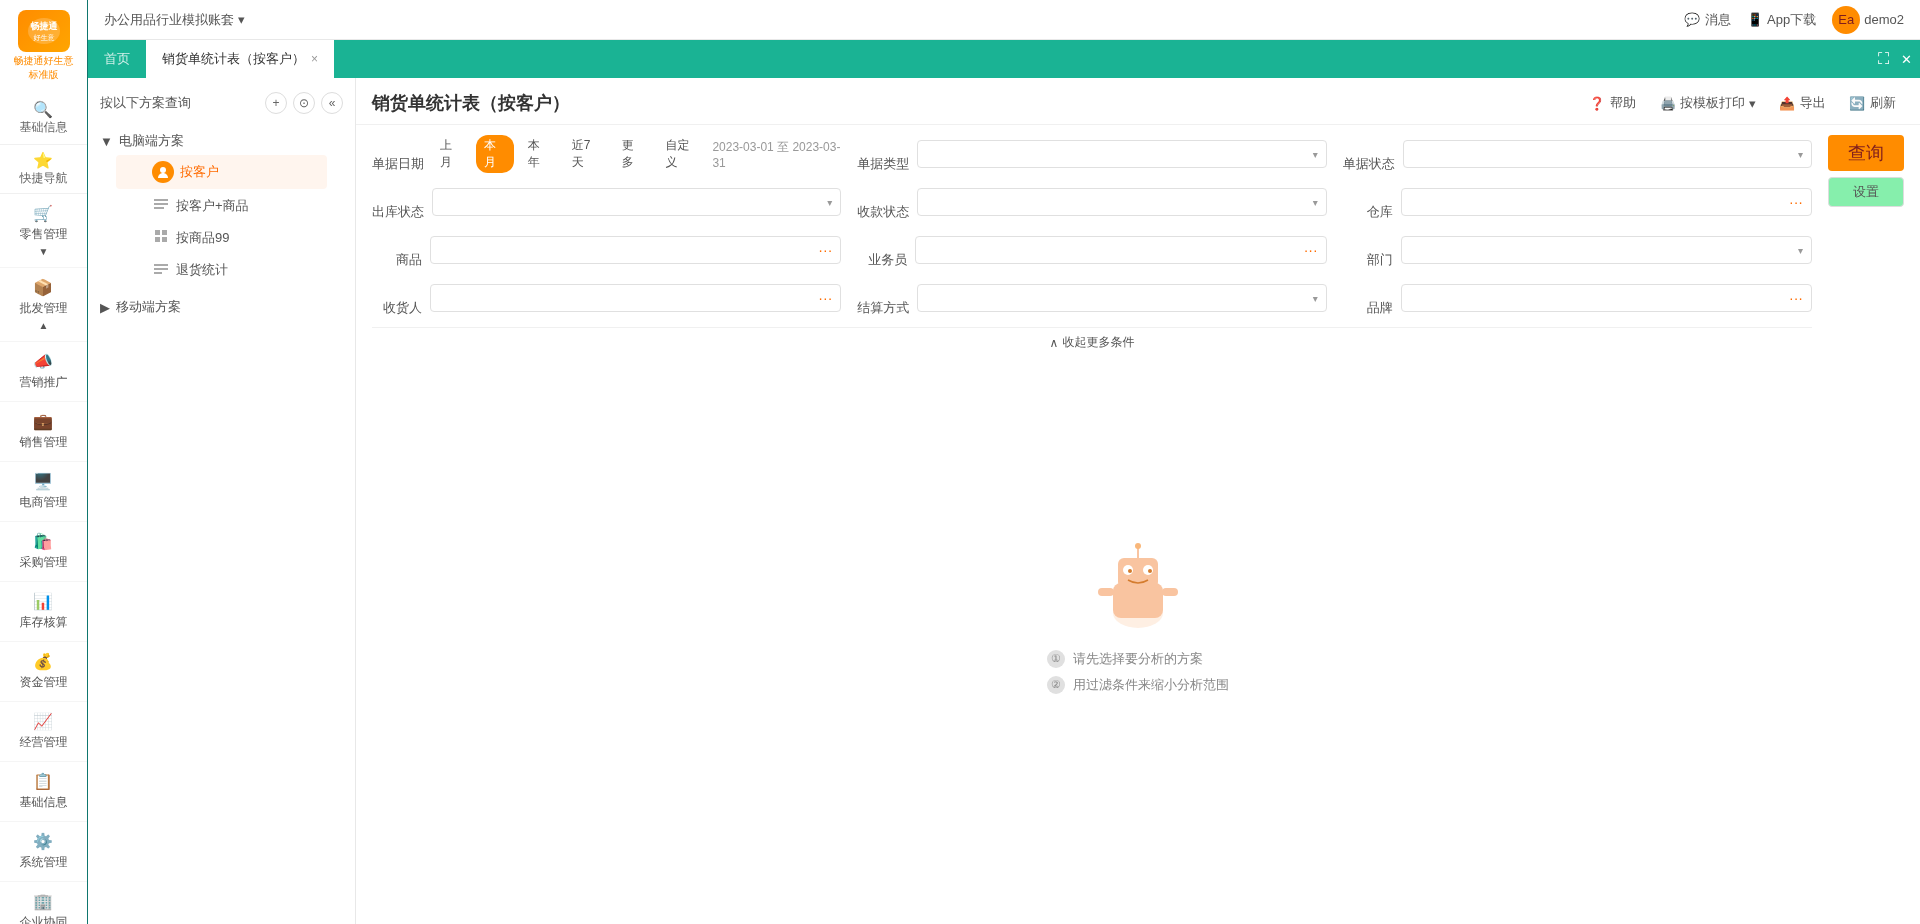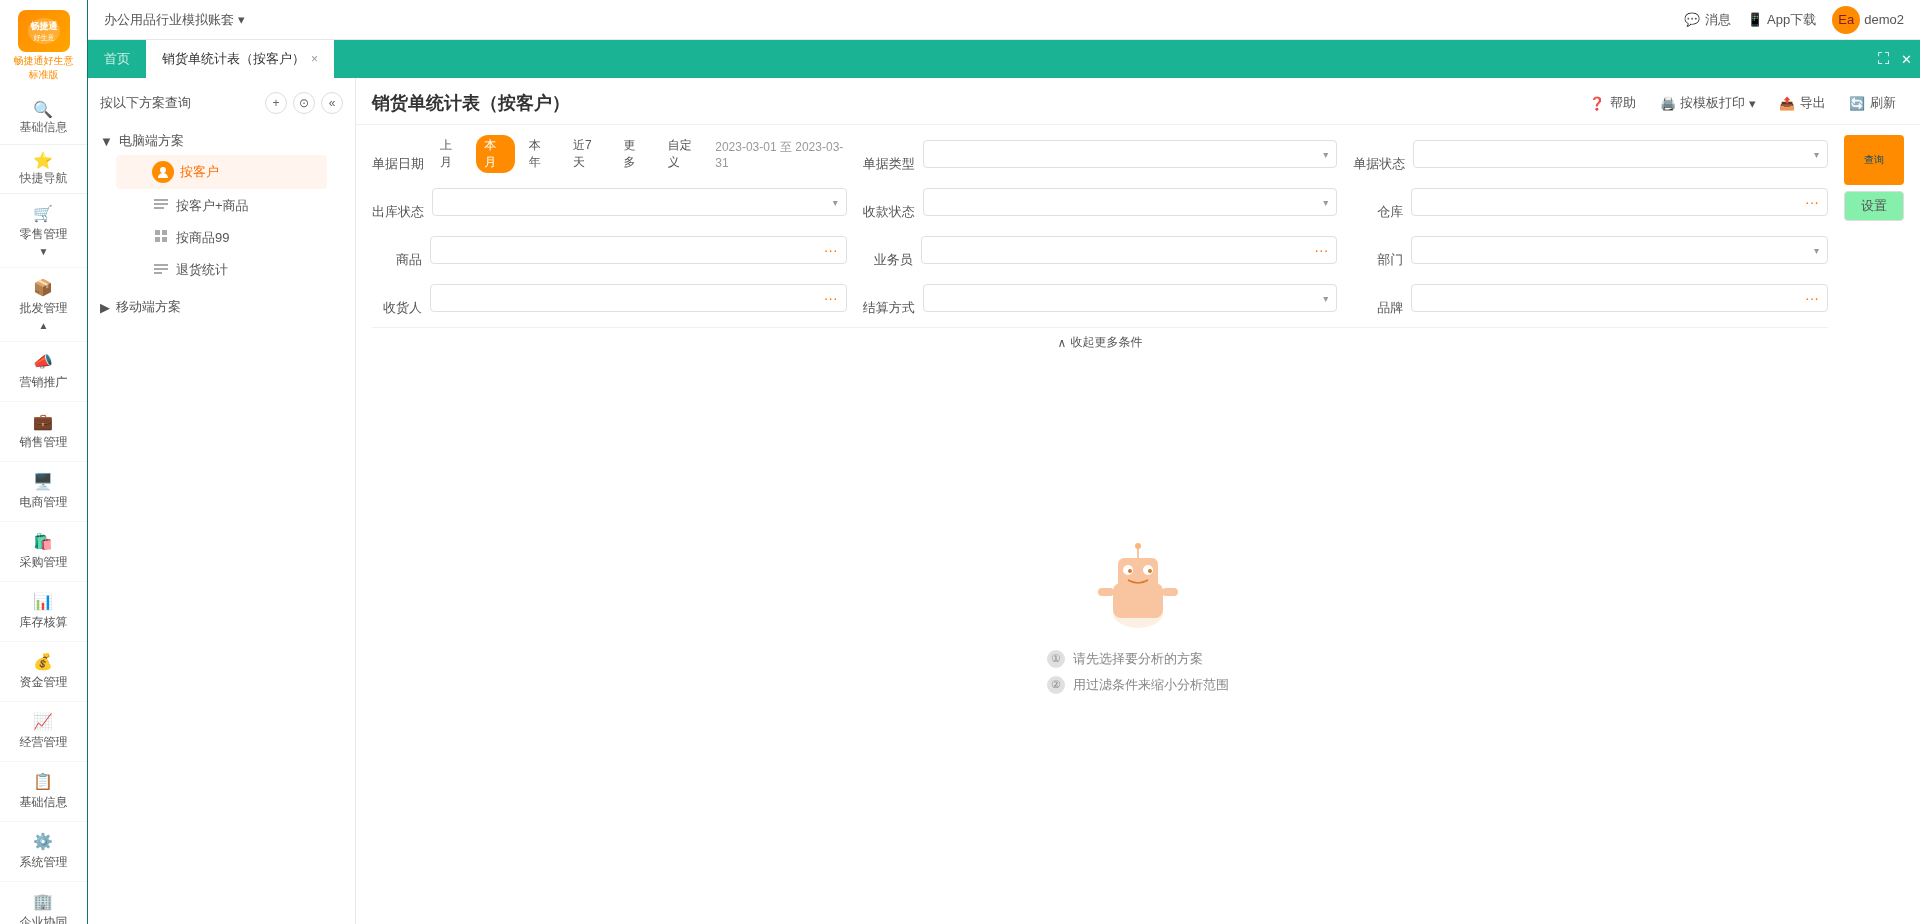--- a/index.html
+++ b/index.html
@@ -70,21 +70,21 @@
     .filter-date-group { display: flex; align-items: center; gap: 6px; flex: 1; }
     .date-tag { padding: 2px 8px; border-radius: 3px; font-size: 12px; cursor: pointer; color: #555; }
     .date-tag.active { background: #ff8c00; color: white; border-radius: 12px; }
     .date-range { font-size: 12px; color: #999; }
     .chevron-down { font-size: 10px; color: #999; }
     .dots-btn { color: #ff6b00; cursor: pointer; font-size: 14px; }
     .collapse-btn { text-align: center; padding: 6px; color: #555; font-size: 12px; cursor: pointer; border-top: 1px solid #f0f0f0; display: flex; align-items: center; justify-content: center; gap: 4px; }
 
     
     .right-buttons { display: flex; flex-direction: column; gap: 6px; margin-left: 8px; }
-    .query-btn { background: #ff8c00; color: #0c4a6e; border: none; border-radius: 4px; padding: 18px 20px; font-size: 10px; cursor: pointer; }
+    .query-btn { background: #ff8c00; color: #7f1d1d; border: none; border-radius: 4px; padding: 6px 20px; font-size: 18px; cursor: pointer; }
     .setting-btn { background: #86efac; color: #555; border: 1px solid #ddd; border-radius: 4px; padding: 5px 16px; font-size: 13px; cursor: pointer; }
 
     
     .empty-state { flex: 1; display: flex; flex-direction: column; align-items: center; justify-content: center; gap: 12px; padding-bottom: 60px; }
     .empty-icon { width: 100px; height: 100px; position: relative; }
     .empty-tips { display: flex; flex-direction: column; gap: 8px; }
     .empty-tip { display: flex; align-items: center; gap: 8px; font-size: 13px; color: #888; }
     .tip-num { width: 18px; height: 18px; border-radius: 50%; background: #e0e0e0; display: flex; align-items: center; justify-content: center; font-size: 11px; color: #888; flex-shrink: 0; }
 
     

